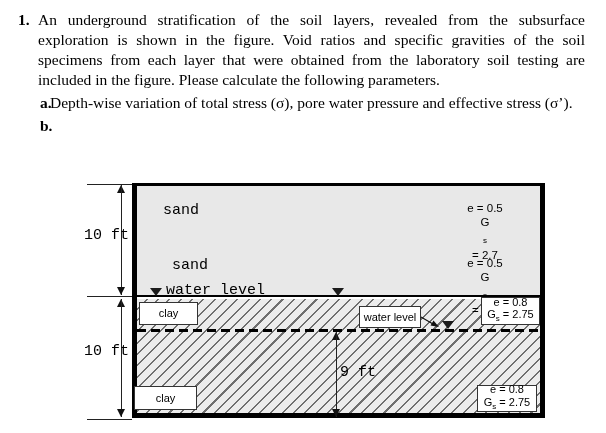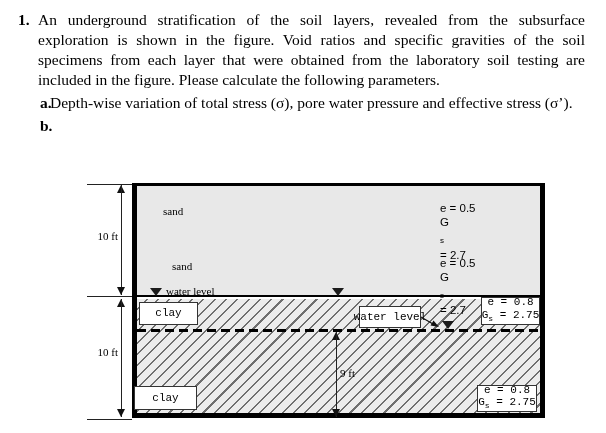--- a/index.html
+++ b/index.html
@@ -30,27 +30,27 @@
   .vdim{width:9px;}
   .vdim .line{position:absolute;left:4px;top:0;bottom:0;width:1px;background:#222;}
   .vdim .ah-up{position:absolute;left:0;top:0;width:0;height:0;
       border-left:4.5px solid transparent;border-right:4.5px solid transparent;border-bottom:8px solid #111;}
   .vdim .ah-down{position:absolute;left:0;bottom:0;width:0;height:0;
       border-left:4.5px solid transparent;border-right:4.5px solid transparent;border-top:8px solid #111;}
 
   .tri{width:0;height:0;border-left:6px solid transparent;border-right:6px solid transparent;
        border-top:8px solid #1c1c1c;}
 
-  .flabel{font-family:Liberation Serif, serif;font-size:11px;line-height:12px;white-space:nowrap;}
+  .flabel{font-family:Liberation Mono, monospace;font-size:15px;line-height:12px;white-space:nowrap;}
   .props{font-family:"Liberation Sans",sans-serif;font-size:11.5px;line-height:14px;
-         text-align:left;width:90px;}
+         text-align:center;width:90px;}
   .props span{display:block;}
   .gsub{font-size:8px;}
   .wbox{background:#fff;border:1px solid #333;box-sizing:border-box;
-        font-family:Liberation Mono, monospace;font-size:11px;line-height:12.5px;
+        font-family:Liberation Sans, sans-serif;font-size:11px;line-height:12.5px;
         display:flex;align-items:center;justify-content:center;text-align:left;white-space:nowrap;}
   .pbox{flex-direction:column;}
 </style>
 </head>
 <body>
 
 <div class="problem">
   <div class="p-main">
     <span class="p-num">1.</span>
     <p class="p-body">An underground stratification of the soil layers, revealed from the subsurface exploration is shown in the figure. Void ratios and specific gravities of the soil specimens from each layer that were obtained from the laboratory soil testing are included in the figure. Please calculate the following parameters.</p>

